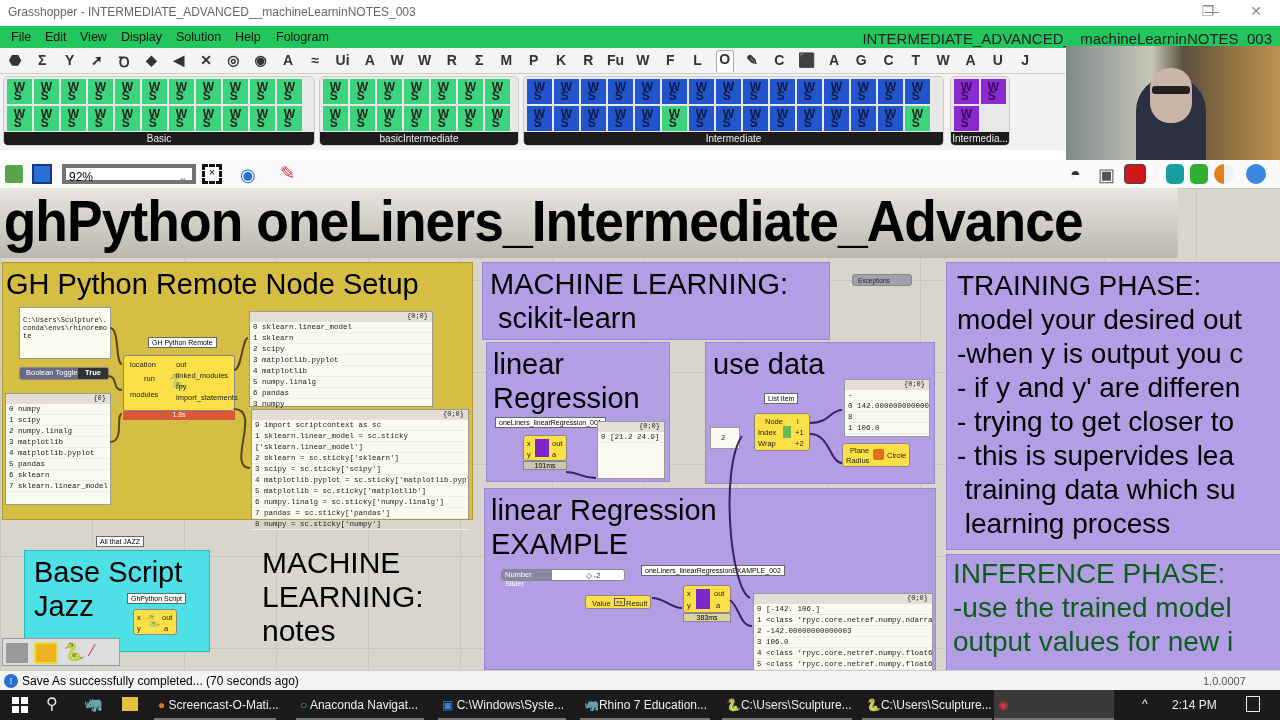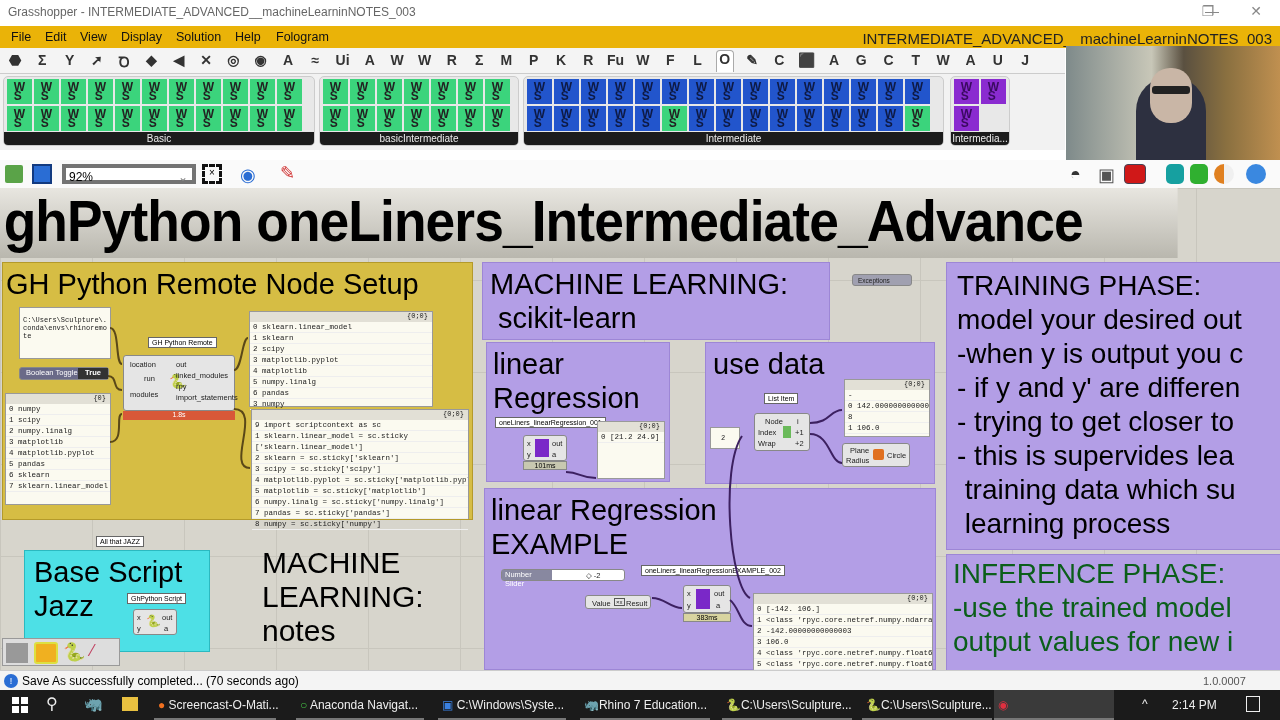--- a/index.html
+++ b/index.html
@@ -1,20 +1,20 @@
 <!DOCTYPE html>
 <html><head>
 <meta charset="utf-8">
 <style>
   *{box-sizing:border-box;margin:0;padding:0}
   html,body{width:1280px;height:720px;overflow:hidden;background:#fff;font-family:"Liberation Sans",sans-serif;font-size:12px;color:#000}
   .abs{position:absolute}
   #titlebar{position:absolute;left:0;top:0;width:1280px;height:24px;background:#fff;color:#666;font-size:12px;padding:5px 8px}
   .winctl{position:absolute;top:3px;font-size:14px;color:#888;width:20px;text-align:center}
-  #menubar{position:absolute;left:0;top:26px;width:1280px;height:22px;background:#eab308}
+  #menubar{position:absolute;left:0;top:26px;width:1280px;height:22px;background:#22c55e}
   .menu-item{position:absolute;top:4px;font-size:12.5px;color:#111}
   #doc-name{position:absolute;right:8px;top:4px;font-size:15px;color:#222}
   #tabs{position:absolute;left:0;top:48px;width:1065px;height:26px;background:#f4f4f4;border-bottom:1px solid #ccc}
   .tab{position:absolute;top:4px;font-weight:bold;font-size:14px;color:#333;width:18px;text-align:center}
   .tab.active{border:1px solid #aaa;border-bottom:none;border-radius:4px 4px 0 0;background:#fff;top:2px;height:22px}
   #ribbon{position:absolute;left:0;top:74px;width:1065px;height:76px;background:#f2f2f2}
   .panel{position:absolute;top:2px;height:70px;border-radius:5px;background:#e8e8e8;border:1px solid #ccc}
   .panel .grid{position:absolute;left:3px;top:2px;display:grid;gap:2px}
   .ico{width:25px;height:25px;display:flex;align-items:center;justify-content:center;font-weight:bold;font-size:12px;color:#222;line-height:9px}
   .ico.g{background:#3bd47c}.ico.b{background:#2255cc;color:#0e1a44}.ico.p{background:#8a2bd0;color:#3a0a60}
@@ -25,21 +25,21 @@
     background-image:linear-gradient(#c8c6bd 1px,transparent 1px),linear-gradient(90deg,#c8c6bd 1px,transparent 1px);background-size:92px 92px}
   #big-title{position:absolute;left:0;top:0;width:1280px;height:70px;background:linear-gradient(#e8e6e0,#b9b7ae);font-size:58px;font-weight:bold;letter-spacing:-1px;white-space:nowrap;padding-left:4px;line-height:66px;transform:scaleX(0.92);transform-origin:left}
   .group{position:absolute}
   .yellow{background:#d6bd44;border:1px solid #b49a2a}
   .violet{background:#b39ee6;border:1px solid #9d86d6}
   .cyan{background:#4de0e6;border:1px solid #2bb9c0}
   .gtitle{position:absolute;font-size:29px;line-height:34px;color:#000;white-space:pre}
   .panelbox{position:absolute;background:#fbfaf0;border:1px solid #999;font-family:"Liberation Mono",monospace;font-size:7.5px;color:#222}
   .panelbox .hdr{height:10px;background:#e2e0d6;text-align:right;padding-right:4px;font-size:7px}
   .panelbox .row{height:11px;line-height:11px;padding-left:3px;border-bottom:1px solid #eee;white-space:nowrap;overflow:hidden}
-  .comp{position:absolute;background:#e5e5e5;border:1px solid #888;border-radius:3px;font-size:7.5px;color:#222}
+  .comp{position:absolute;background:#fde047;border:1px solid #888;border-radius:3px;font-size:7.5px;color:#222}
   .tag{position:absolute;background:#fff;border:1px solid #666;font-size:7px;padding:1px 3px;white-space:nowrap}
   .wire{position:absolute;stroke-width:2;fill:none}
   #statusbar{position:absolute;left:0;top:670px;width:1280px;height:20px;background:#f4f4f4;border-top:1px solid #ccc;font-size:12px}
   #taskbar{position:absolute;left:0;top:690px;width:1280px;height:30px;background:#1b1b1b;color:#eee;font-size:12px}
   .tb-item{position:absolute;top:0;height:30px;line-height:30px;white-space:nowrap;border-bottom:2px solid #777;padding:0 4px}
 </style>
 </head>
 <body>
 
 <div id="titlebar">

